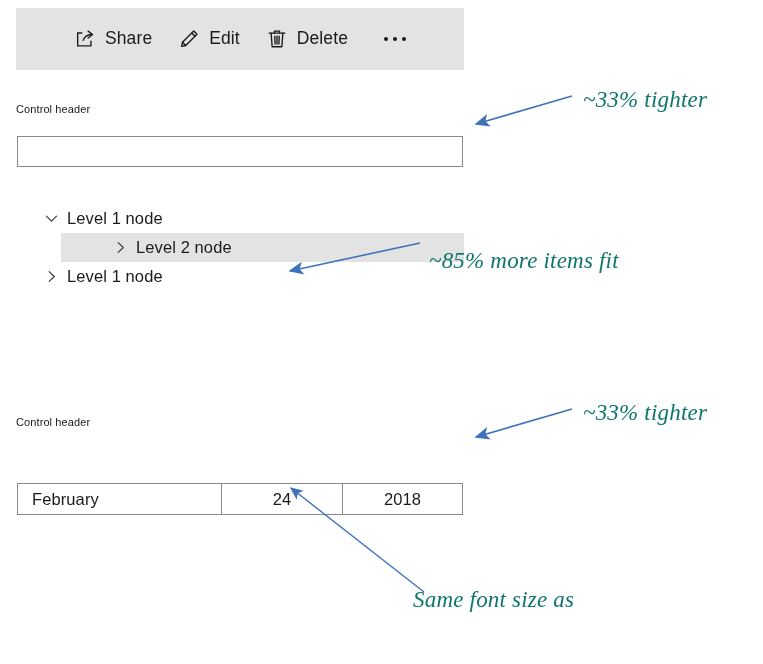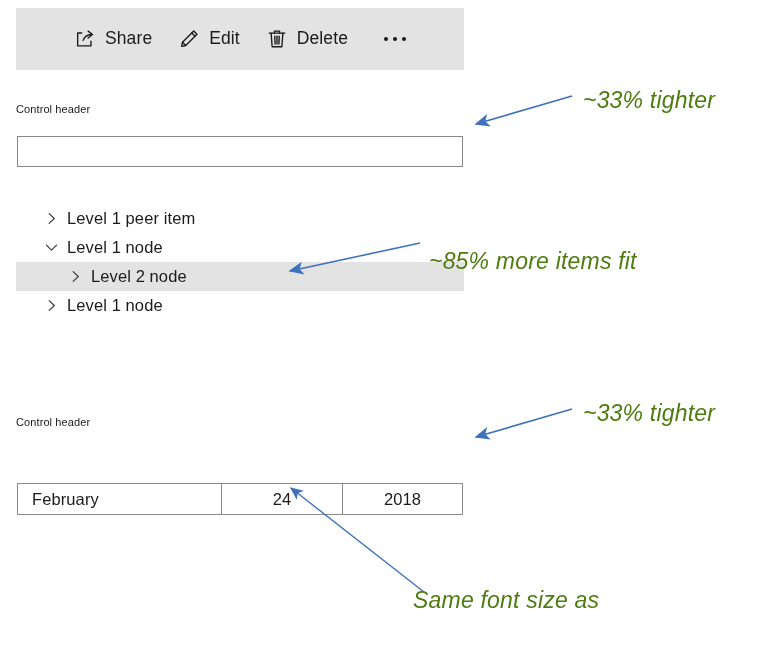--- a/index.html
+++ b/index.html
@@ -114,21 +114,21 @@
     width: 448px;
   }
   .tree-row {
     position: relative;
     height: 29px;
     display: flex;
     align-items: center;
     box-sizing: border-box;
     cursor: default;
   }
-  .tree-row.selected { background: #e3e3e3; }
+  .tree-row.selected { background: #e3e3e3; margin-left: 45px; }
   .tree-chev {
     width: 22px;
     height: 22px;
     display: flex;
     align-items: center;
     justify-content: center;
     flex: none;
   }
   .tree-chev svg { display: block; }
   .tree-label {
@@ -179,24 +179,24 @@
   }
   .dp-year {
     flex: 1;
     justify-content: center;
     border-left: 1.3px solid #8a8a8a;
   }
 
   
   .annotation {
     position: absolute;
-    font-family: Liberation Sans, sans-serif;
+    font-family: Liberation Serif, serif;
     font-style: italic;
     font-size: 23px;
-    color: #4d7c0f;
+    color: #0f766e;
     white-space: nowrap;
     line-height: 1.32;
     letter-spacing: .2px;
   }
   #anno-1 { left: 583px; top: 85px; }
   #anno-2 { left: 429px; top: 246px; }
   #anno-3 { left: 583px; top: 398px; }
   #anno-4 { left: 413px; top: 585px; }
   #anno-4 .ln2 { display: block; }
 
@@ -257,28 +257,20 @@
       <i></i>
     </div>
   </div>
 
   <div class="ctrl-header" id="ctrl-header-1">Control header</div>
 
   <input class="textbox" type="text" value="" style="">
 
   <div class="treeview">
 
-    <div class="tree-row ind-0">
-      <span class="tree-chev">
-        <svg width="15" height="15" viewBox="0 0 16 16" fill="none" stroke="#3b3b3b" stroke-width="1.25" stroke-linecap="round" stroke-linejoin="round">
-          <polyline points="5.5,2.8 11,8 5.5,13.2"></polyline>
-        </svg>
-      </span>
-      <span class="tree-label">Level 1 peer item</span>
-    </div>
 
     <div class="tree-row ind-0">
       <span class="tree-chev">
         <svg width="15" height="15" viewBox="0 0 16 16" fill="none" stroke="#3b3b3b" stroke-width="1.25" stroke-linecap="round" stroke-linejoin="round">
           <polyline points="2.6,5.4 8,10.8 13.4,5.4"></polyline>
         </svg>
       </span>
       <span class="tree-label">Level 1 node</span>
     </div>
 

